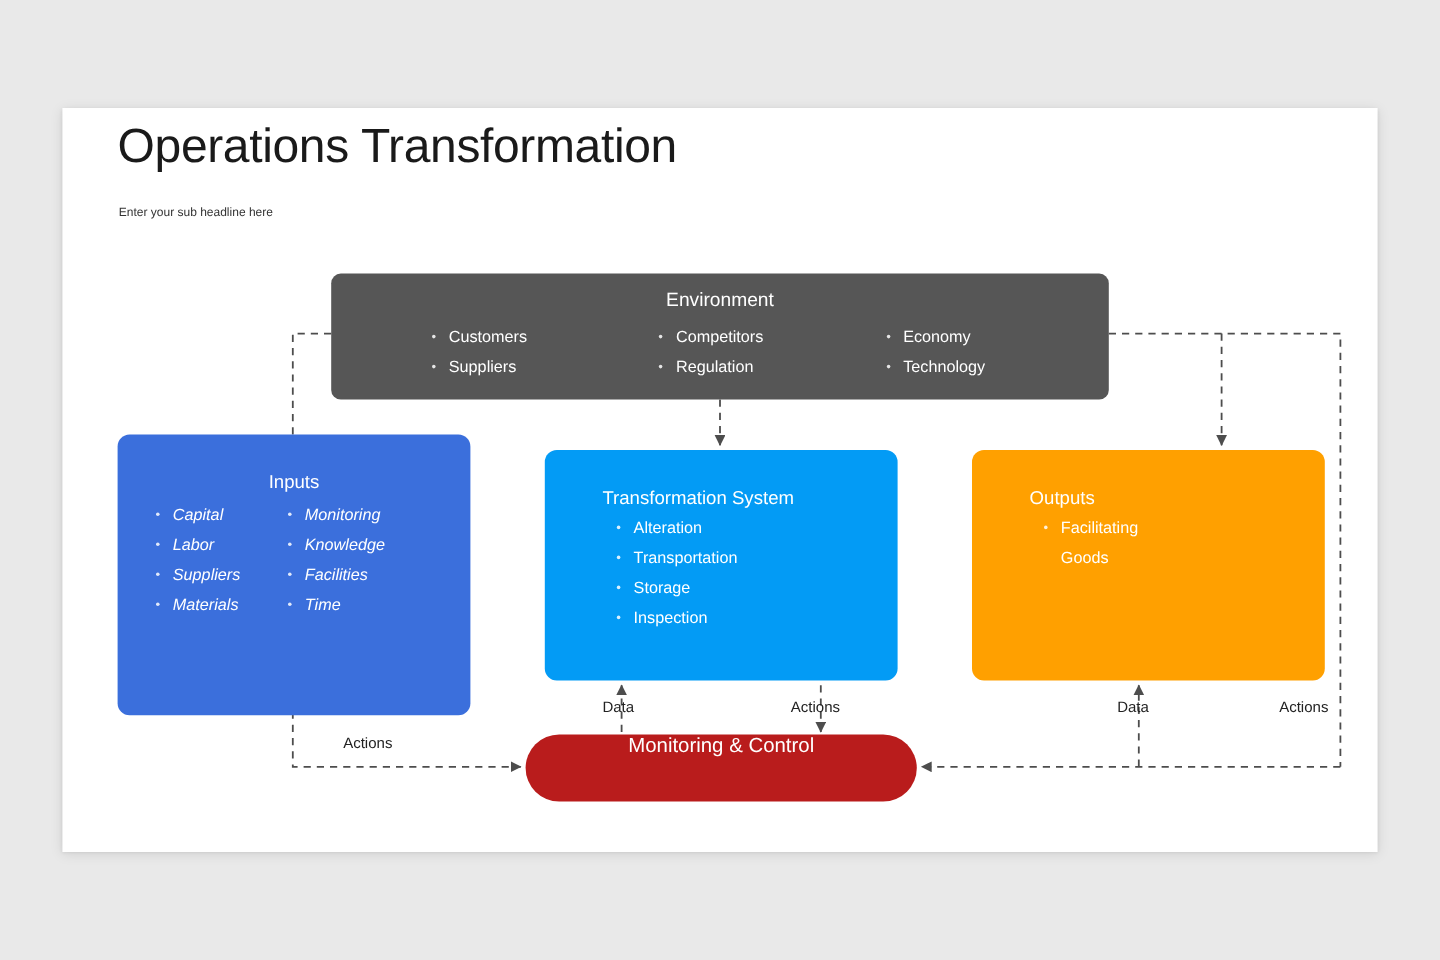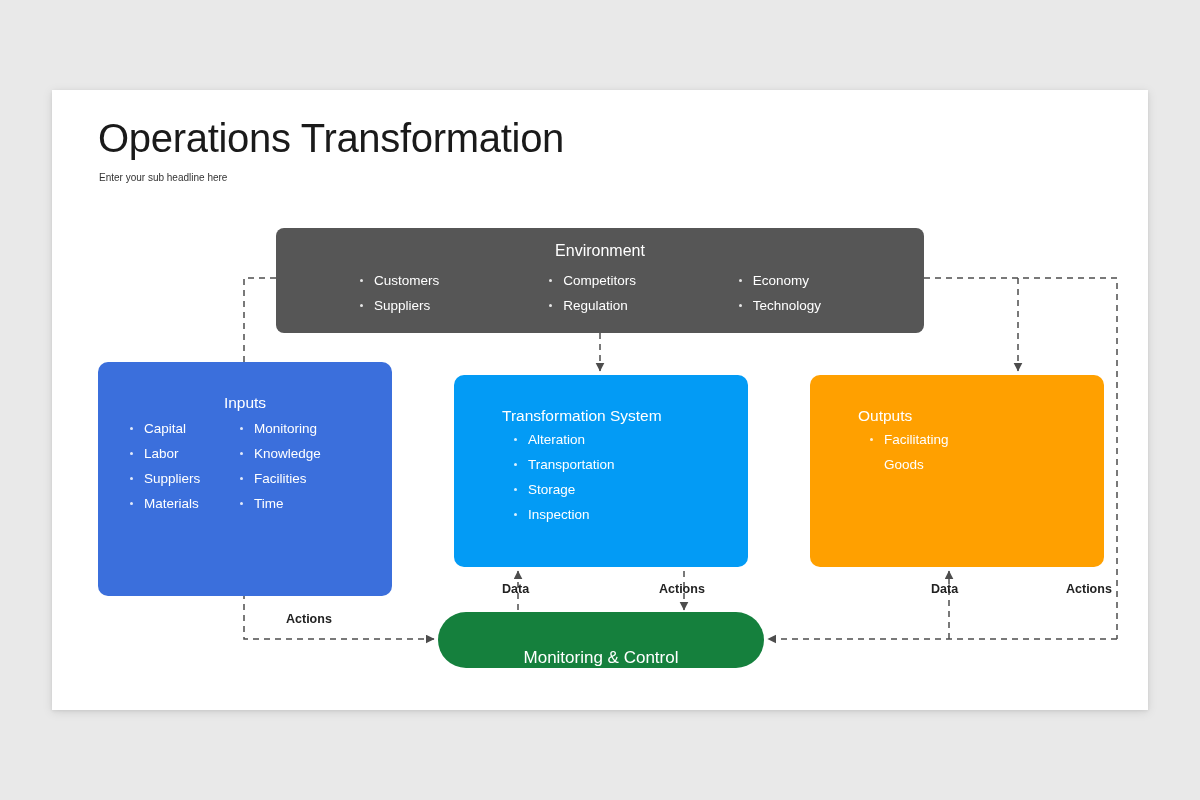--- a/index.html
+++ b/index.html
@@ -11,21 +11,21 @@
   }
   #slide {
     position:absolute;
     left:52px; top:90px;
     width:1096px; height:620px;
     background:#ffffff;
     box-shadow:0 2px 10px rgba(0,0,0,0.10), 0 1px 3px rgba(0,0,0,0.08);
   }
   
   #title {
-    position:absolute; left:46px; top:26px;
+    position:absolute; left:46px; top:10px;
     font-size:40px; font-weight:400; color:#1a1a1a;
     letter-spacing:-0.3px; white-space:nowrap;
   }
   #subtitle {
     position:absolute; left:47px; top:82px;
     font-size:10px; font-weight:400; color:#333;
     white-space:nowrap;
   }
   
   .box { position:absolute; color:#fff; }
@@ -58,51 +58,51 @@
   #env .cols { display:flex; padding:8px 0 0 80px; }
   #env .col { width:190px; }
 
   
   #inputs {
     left:46px; top:272px; width:294px; height:234px;
     background:#3b6fdc; border-radius:10px;
   }
   #inputs .box-title { text-align:center; font-size:15.5px; padding-top:32px; }
   #inputs .cols { display:flex; padding:4px 0 0 28px; }
-  #inputs .col { width:110px; }
+  #inputs .col { width:110px;font-style:italic; }
 
   
   #trans {
     left:402px; top:285px; width:294px; height:192px;
     background:#039bf5; border-radius:10px;
   }
   #trans .box-title { font-size:15.5px; padding:32px 0 0 48px; }
   #trans ul { padding:2px 0 0 56px; }
 
   
   #outputs {
     left:758px; top:285px; width:294px; height:192px;
     background:#ffa000; border-radius:10px;
   }
   #outputs .box-title { font-size:15.5px; padding:32px 0 0 48px; }
   #outputs ul { padding:2px 0 0 56px; }
 
   
   #monitor {
     left:386px; top:522px; width:326px; height:56px;
-    background:#15803d; border-radius:28px;
-    display:flex; align-items:flex-end; justify-content:center;
+    background:#b91c1c; border-radius:28px;
+    display:flex; align-items:flex-start; justify-content:center;
   }
   #monitor .box-title { font-size:17px; }
 
   
   #wires { position:absolute; left:0; top:0; width:1096px; height:620px; pointer-events:none; }
   .wire-label {
     position:absolute;
-    font-size:12.5px; color:#222; font-weight:700;
+    font-size:12.5px; color:#222; font-weight:400;
     white-space:nowrap;
   }
 </style>
 </head>
 <body>
 
 <div id="slide">
 
   <div id="title">Operations Transformation</div>
   <div id="subtitle">Enter your sub headline here</div>

